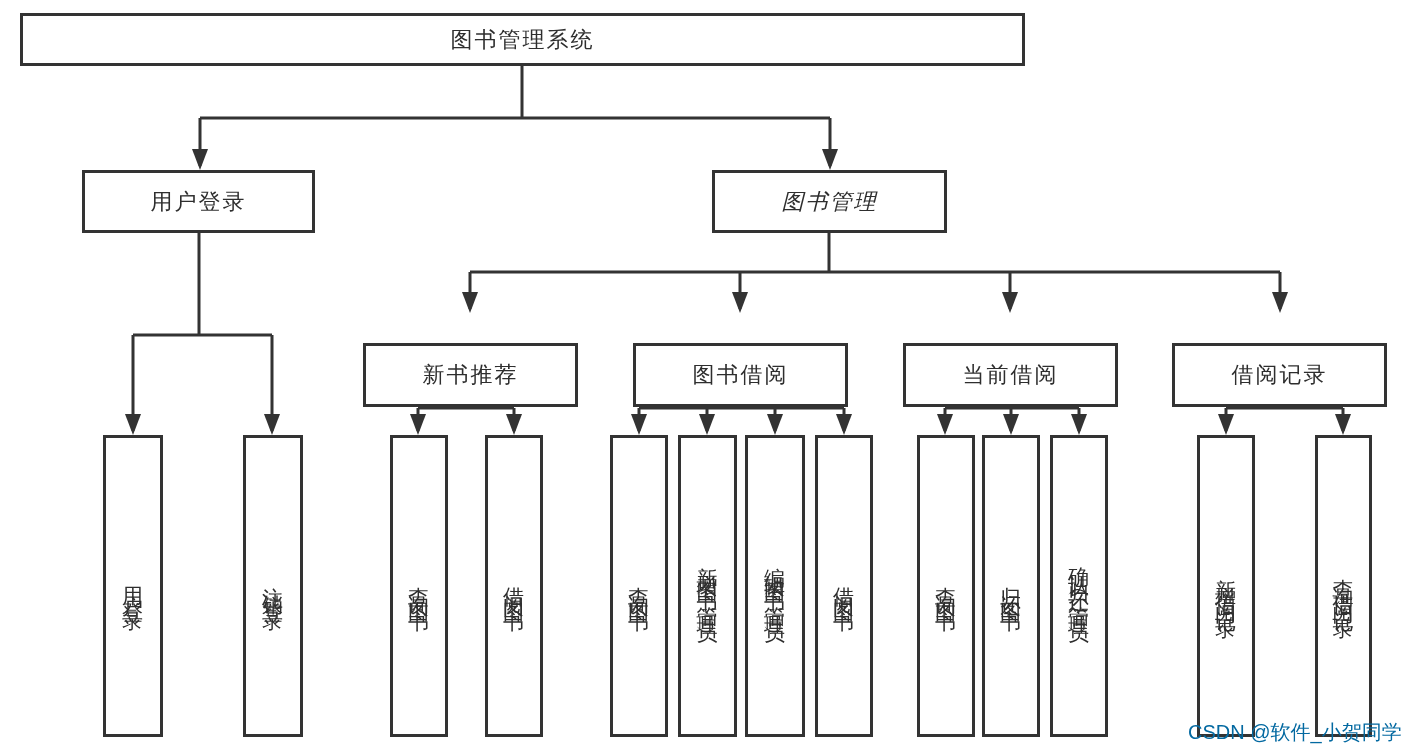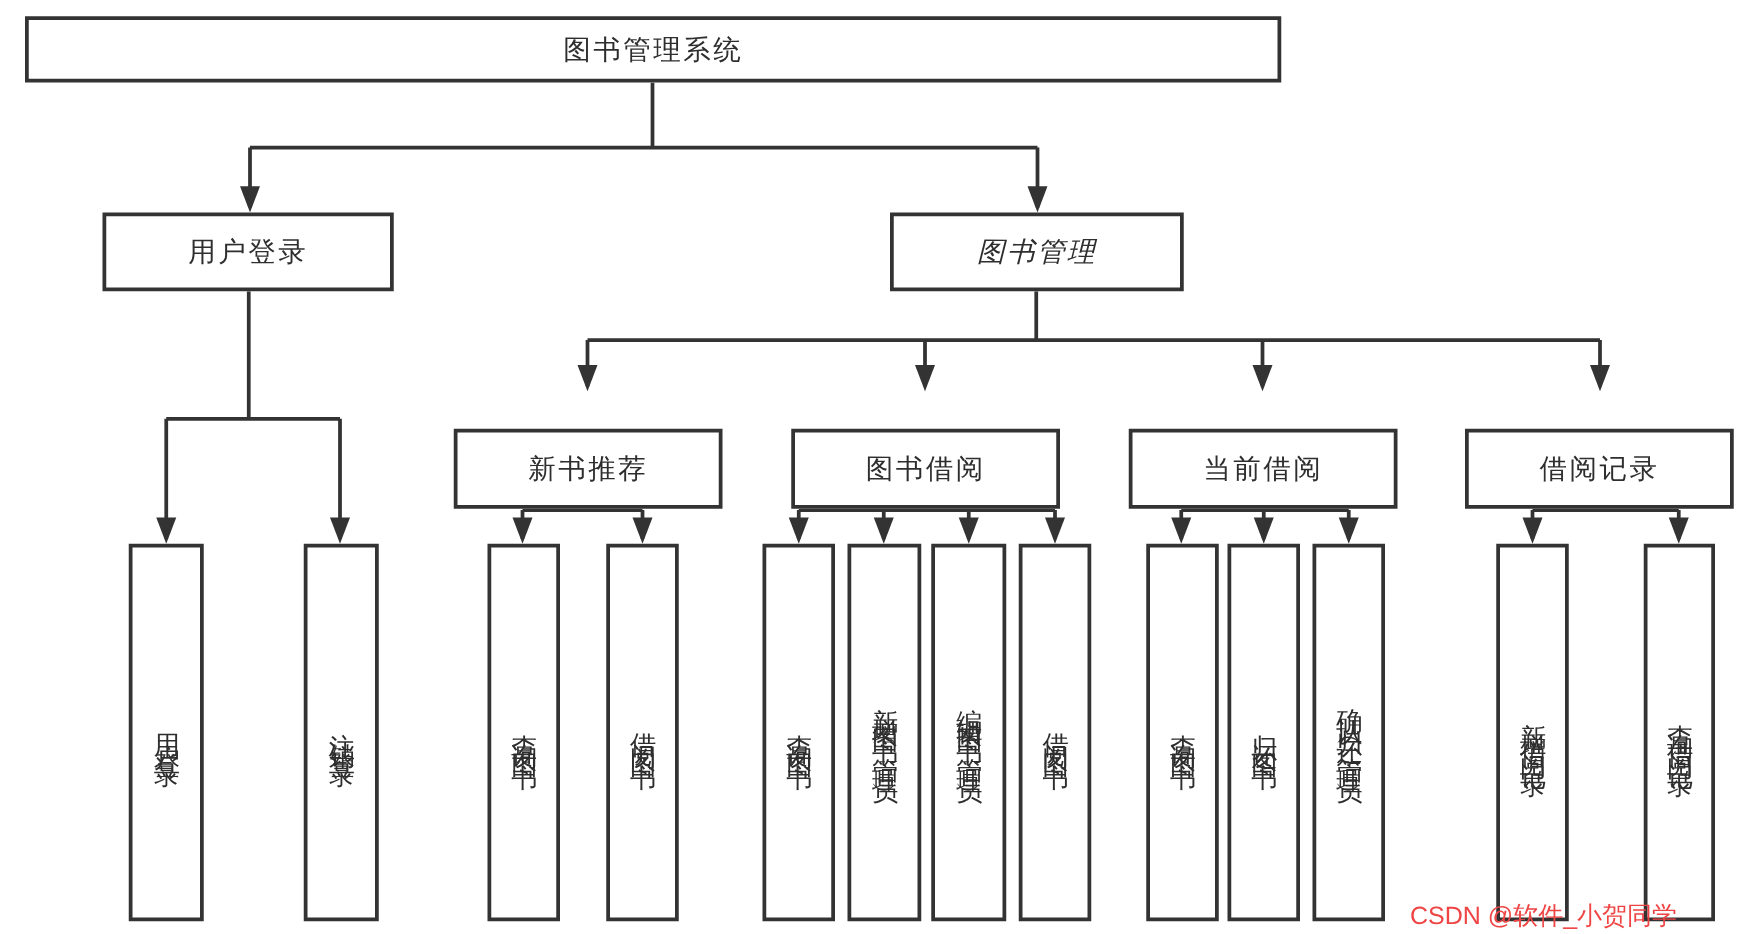--- a/index.html
+++ b/index.html
@@ -54,24 +54,24 @@
   }
   .vlabel {
     writing-mode: vertical-rl;
     font-size: 21px;
     letter-spacing: 8px;
     color: #2e2e2e;
     line-height: 1;
   }
   .watermark {
     position: absolute;
-    left: 1128px;
+    left: 1188px;
     top: 719px;
     font-size: 20px;
-    color: #ef4444;
+    color: #0369a1;
     white-space: nowrap;
     z-index: 5;
   }
 </style>
 </head>
 <body>
 
 <div class="canvas">
 
   <svg class="connector-layer" width="1405" height="747" viewBox="0 0 1405 747" xmlns="http://www.w3.org/2000/svg">

